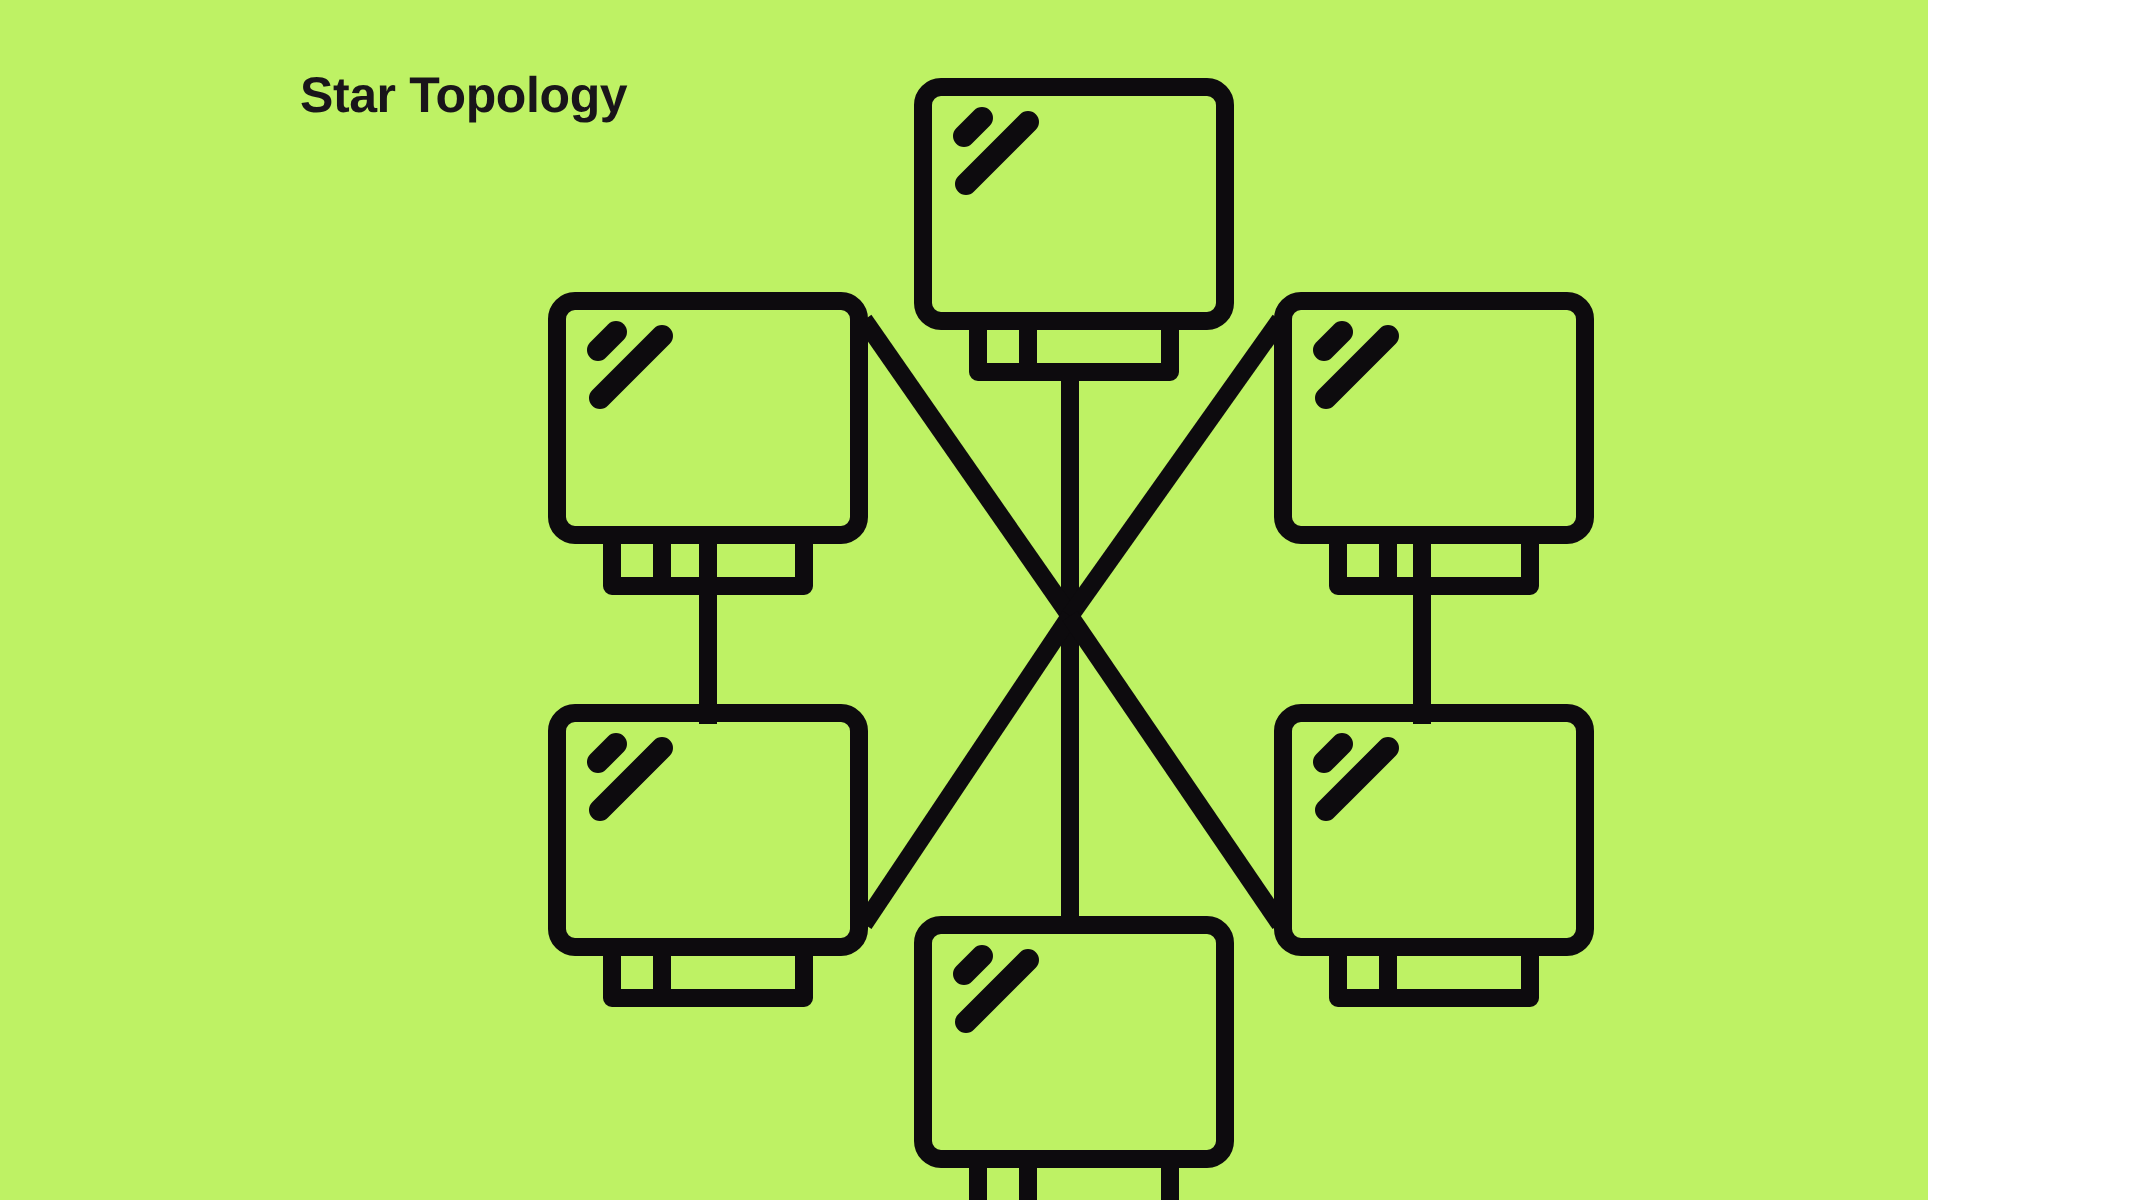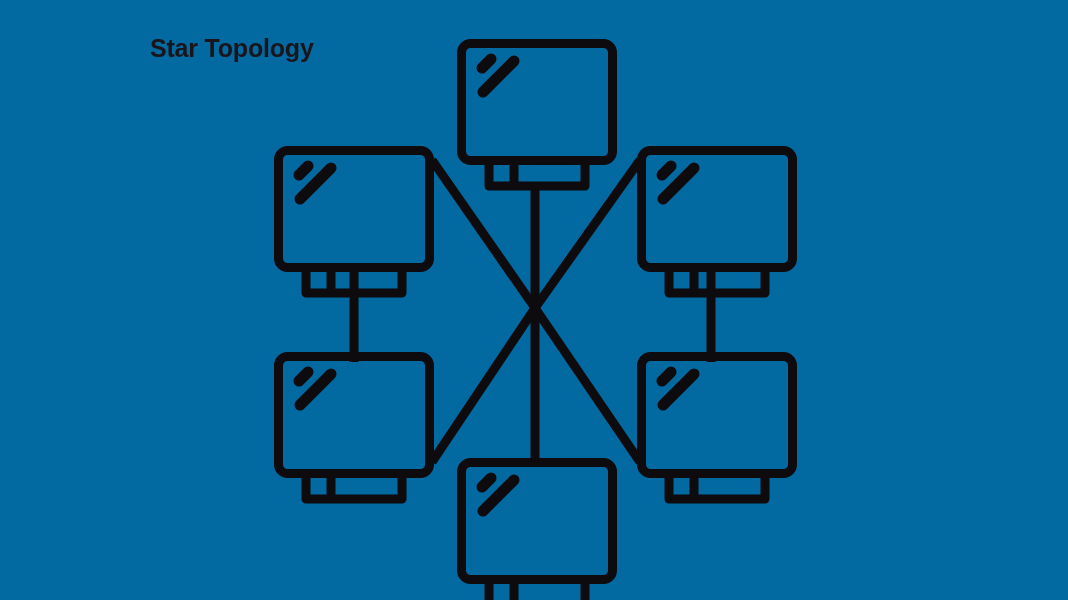--- a/index.html
+++ b/index.html
@@ -8,23 +8,23 @@
     padding: 0;
   }
   body {
     width: 1068px;
     height: 600px;
     overflow: hidden;
     font-family: "Liberation Sans", sans-serif;
   }
   #canvas {
     position: relative;
-    width: 1068px;
+    width: 964px;
     height: 600px;
-    background: #0369a1;
+    background: #bef264;
     text-decoration: underline;
   }
   #diagram-title {
     position: absolute;
     left: 150px;
     top: 33px;
     font-family: "Liberation Sans", sans-serif;
     font-size: 25px;
     font-weight: bold;
     letter-spacing: -0.2px;

